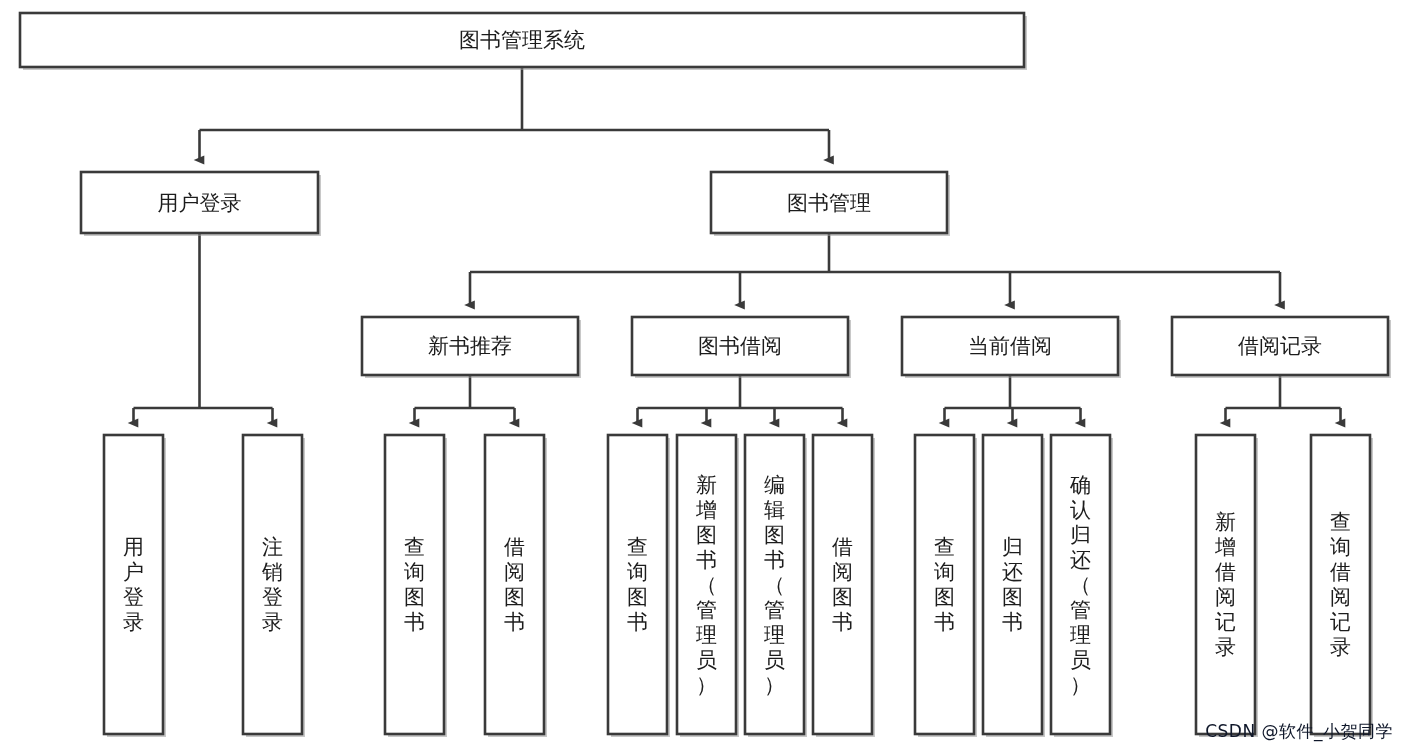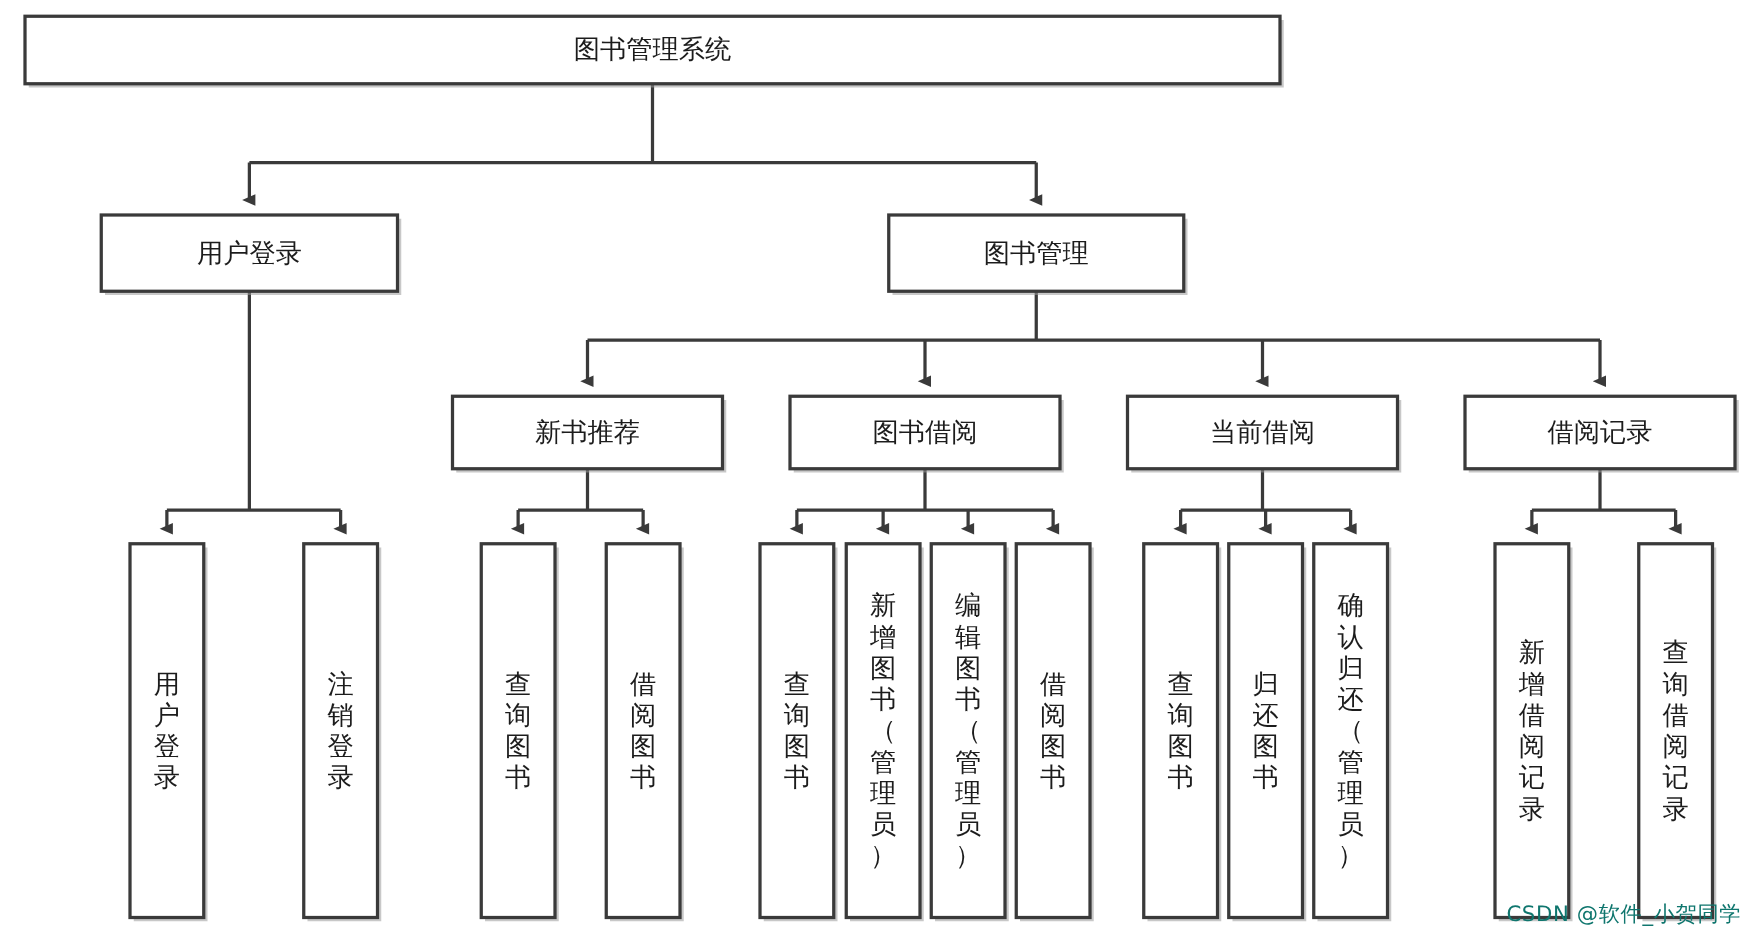--- a/index.html
+++ b/index.html
@@ -52,21 +52,21 @@
     font-size: 21px;
     fill: #1c1c1c;
     text-anchor: middle;
   }
   .watermark {
     position: absolute;
     right: 12px;
     bottom: 4px;
     font-family: "DejaVu Sans", "Liberation Sans", sans-serif;
     font-size: 17px;
-    color: #0f766e;
+    color: #0f172a;
     white-space: nowrap;
     letter-spacing: 0.5px;
   }
 </style>
 </head>
 <body>
 
 <div id="diagram-root">
   <svg class="tree" width="1405" height="747" viewBox="0 0 1405 747">
     <defs>

